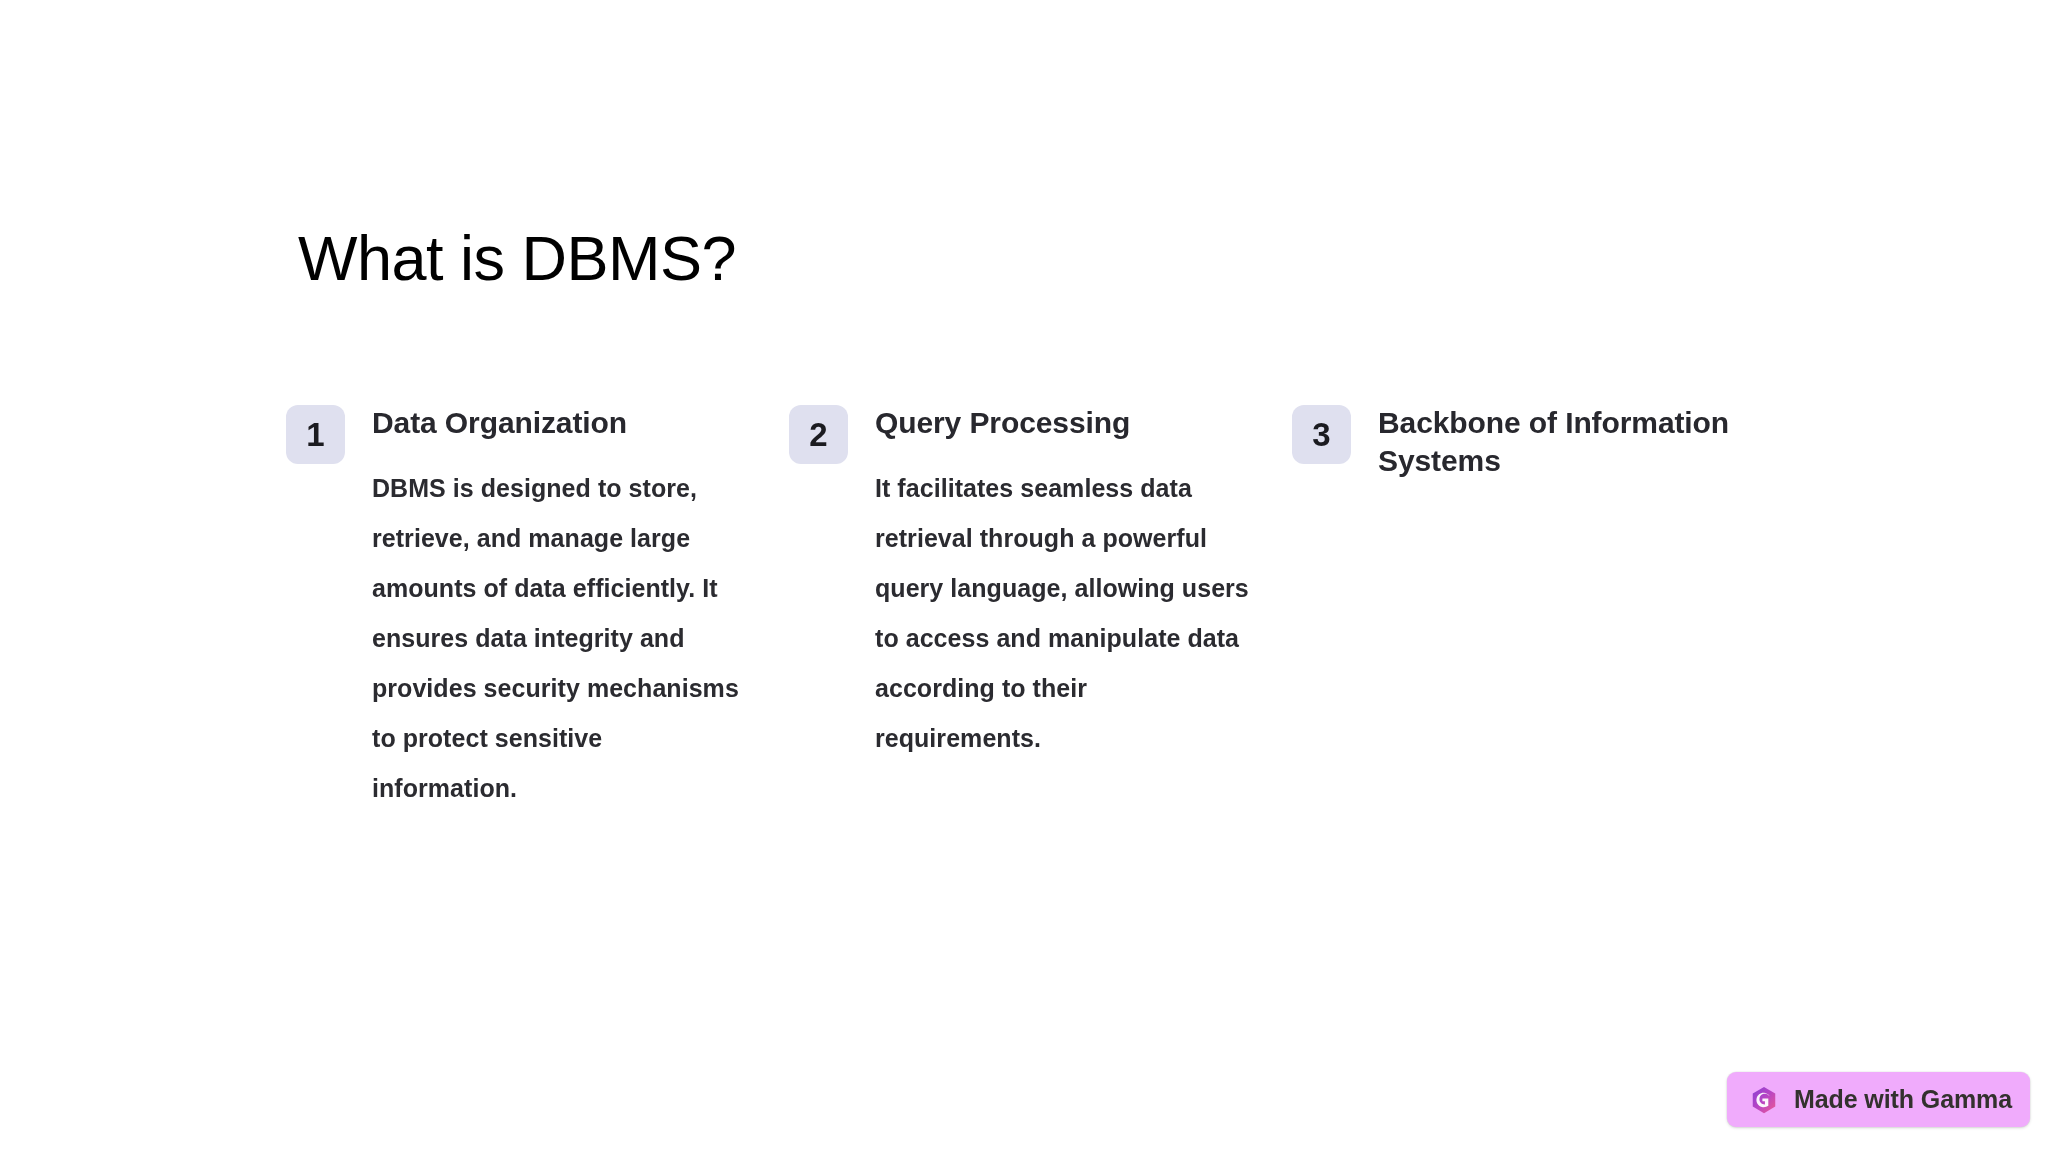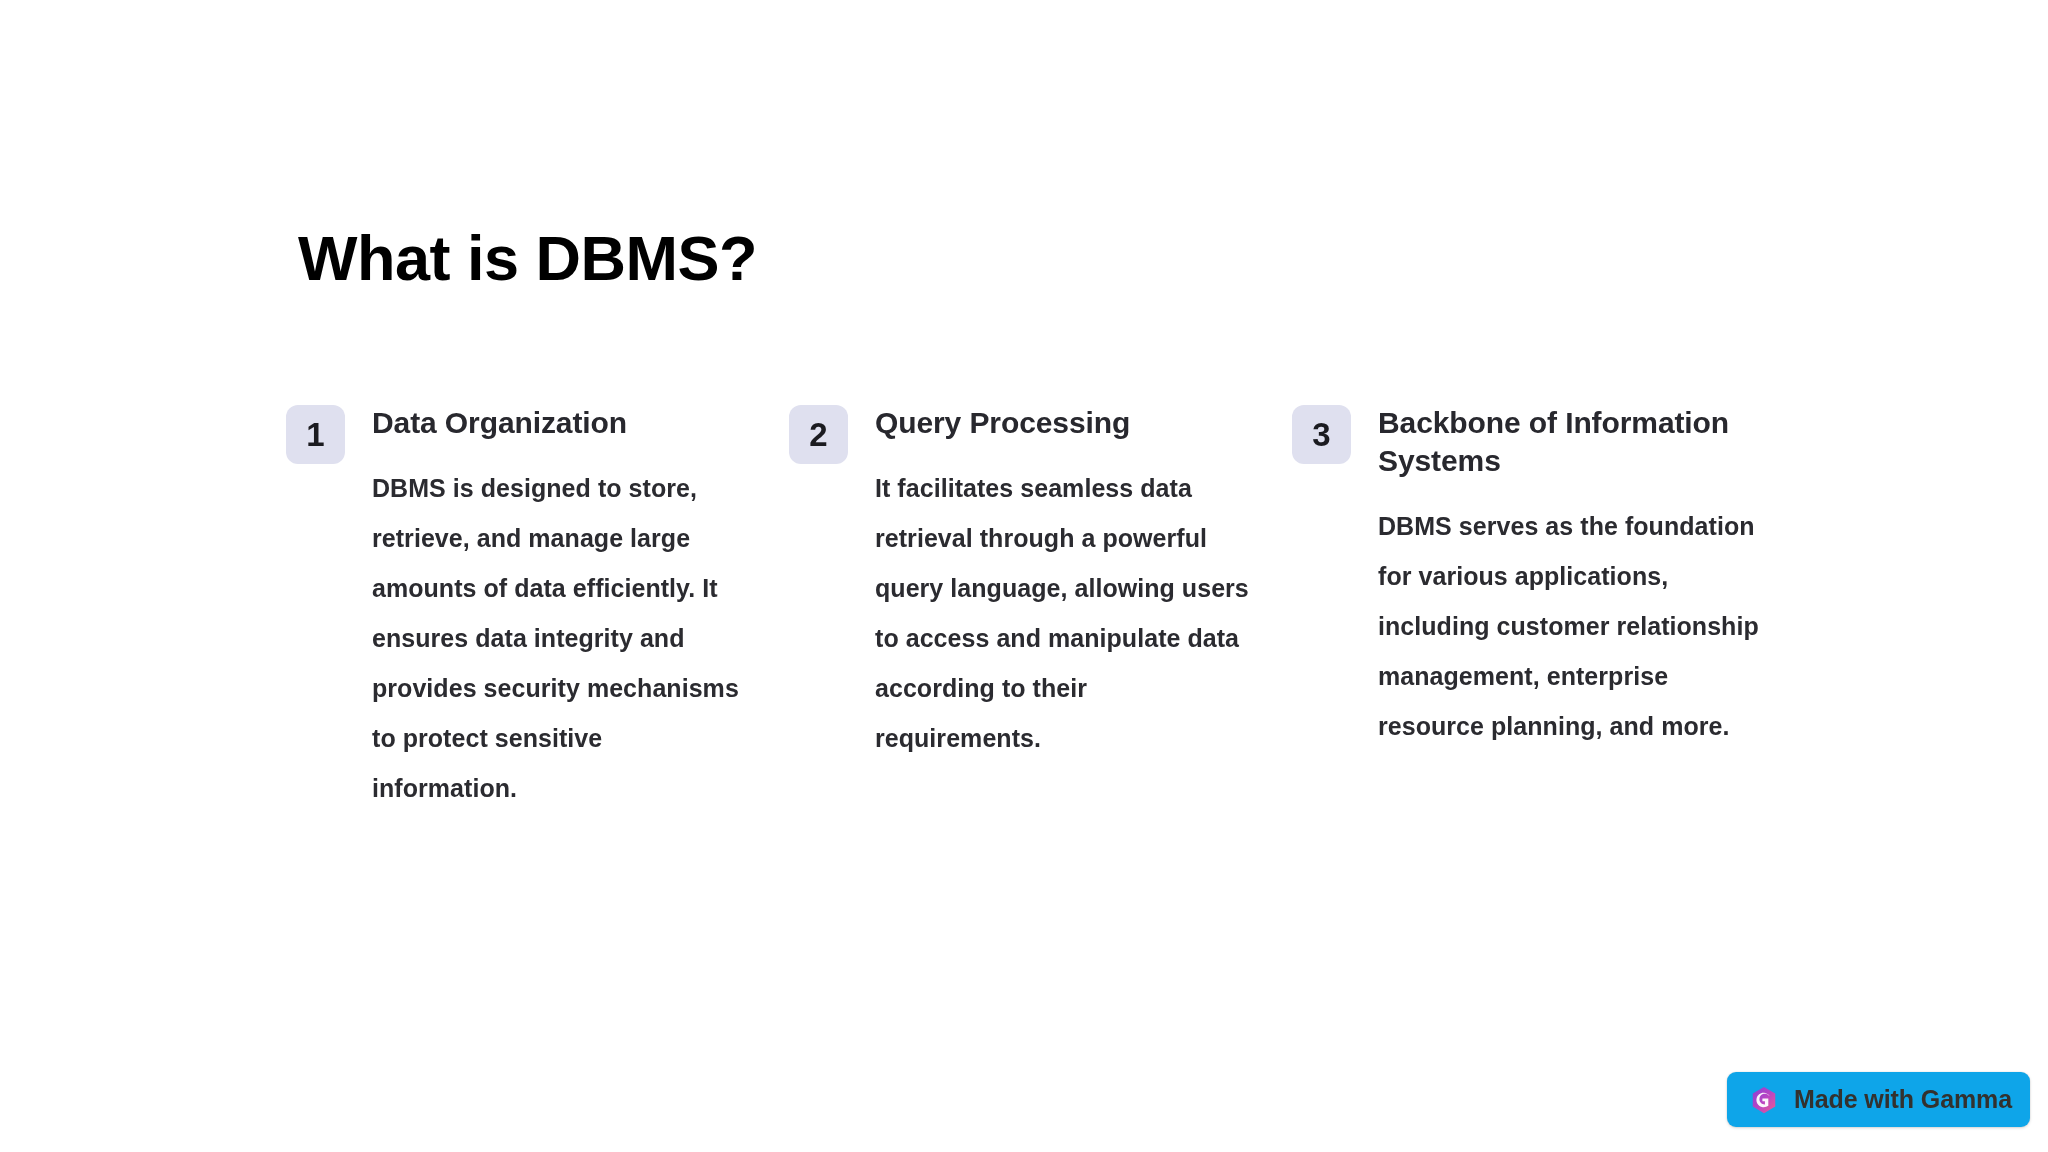--- a/index.html
+++ b/index.html
@@ -15,21 +15,21 @@
     width: 2048px;
     height: 1152px;
     background: #ffffff;
   }
 
   .page-title {
     position: absolute;
     left: 298px;
     top: 222px;
     font-size: 63px;
-    font-weight: bold;
+    font-weight: normal;
     color: #000000;
     letter-spacing: -0.5px;
     line-height: 1.15;
     white-space: nowrap;
   }
 
   .columns {
     position: absolute;
     left: 286px;
     top: 404px;
@@ -89,21 +89,21 @@
     margin-top: 21px;
     letter-spacing: 0.05px;
   }
 
   .gamma-badge {
     position: absolute;
     left: 1727px;
     top: 1072px;
     width: 303px;
     height: 55px;
-    background: #0ea5e9;
+    background: #f0abfc;
     border-radius: 9px;
     box-shadow: 0 1px 3px rgba(0,0,0,0.16), 0 0 0 0.5px rgba(0,0,0,0.05);
     display: flex;
     align-items: center;
     padding-left: 22px;
   }
   .gamma-logo {
     width: 30px;
     height: 30px;
     flex: 0 0 auto;
@@ -146,21 +146,20 @@
         <div class="col-text">It facilitates seamless data retrieval through a powerful query language, allowing users to access and manipulate data according to their requirements.</div>
       </div>
     </div>
 
     <div class="column">
       <div class="badge">
         <span class="badge-num">3</span>
       </div>
       <div class="col-body-wrap">
         <div class="col-heading">Backbone of Information Systems</div>
-        <div class="col-text">DBMS serves as the foundation for various applications, including customer relationship management, enterprise resource planning, and more.</div>
       </div>
     </div>
 
   </div>
 
   <div class="gamma-badge">
     <svg class="gamma-logo" viewBox="0 0 32 32">
       <defs>
         <linearGradient id="gammaGrad" x1="0%" y1="0%" x2="100%" y2="100%">
           <stop offset="0%" stop-color="#8b3fd4"></stop>

